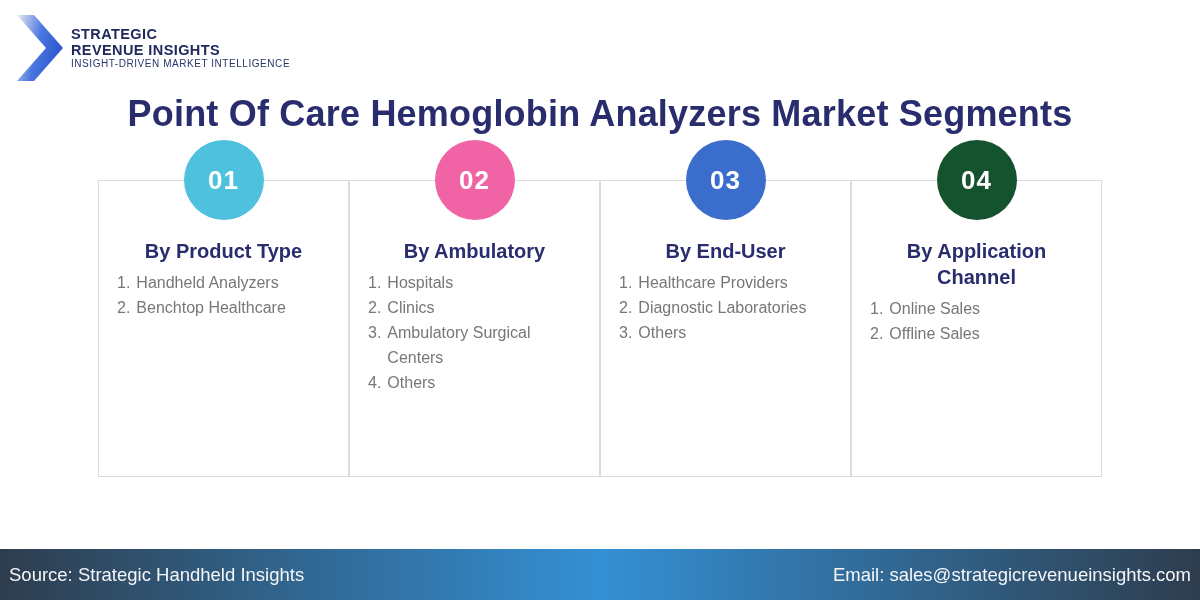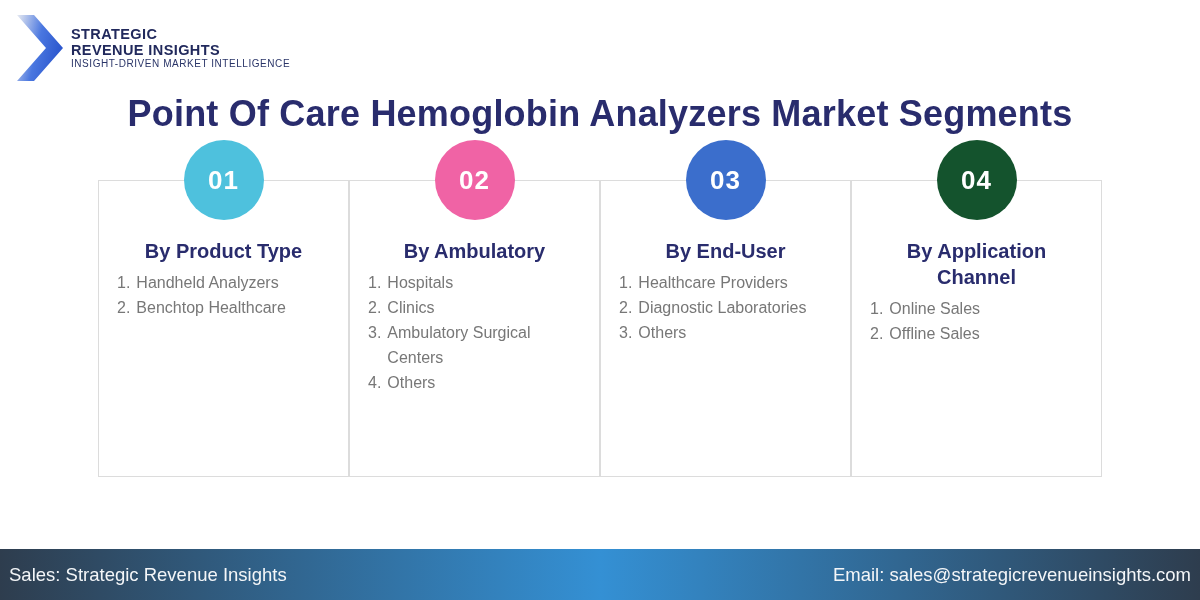--- a/index.html
+++ b/index.html
@@ -229,17 +229,17 @@
           </li>
           <li>
             <span class="num">2.</span>
             <span class="txt">Offline Sales</span>
           </li>
         </ol>
   </div>
     </div>
 
   <div class="footer">
-    <span>Sales: Strategic Revenue Insights</span>
+    <span>Source: Strategic Handheld Insights</span>
     <span>Email: sales@strategicrevenueinsights.com</span>
   </div>
 
 </div>
 
 </body></html>

